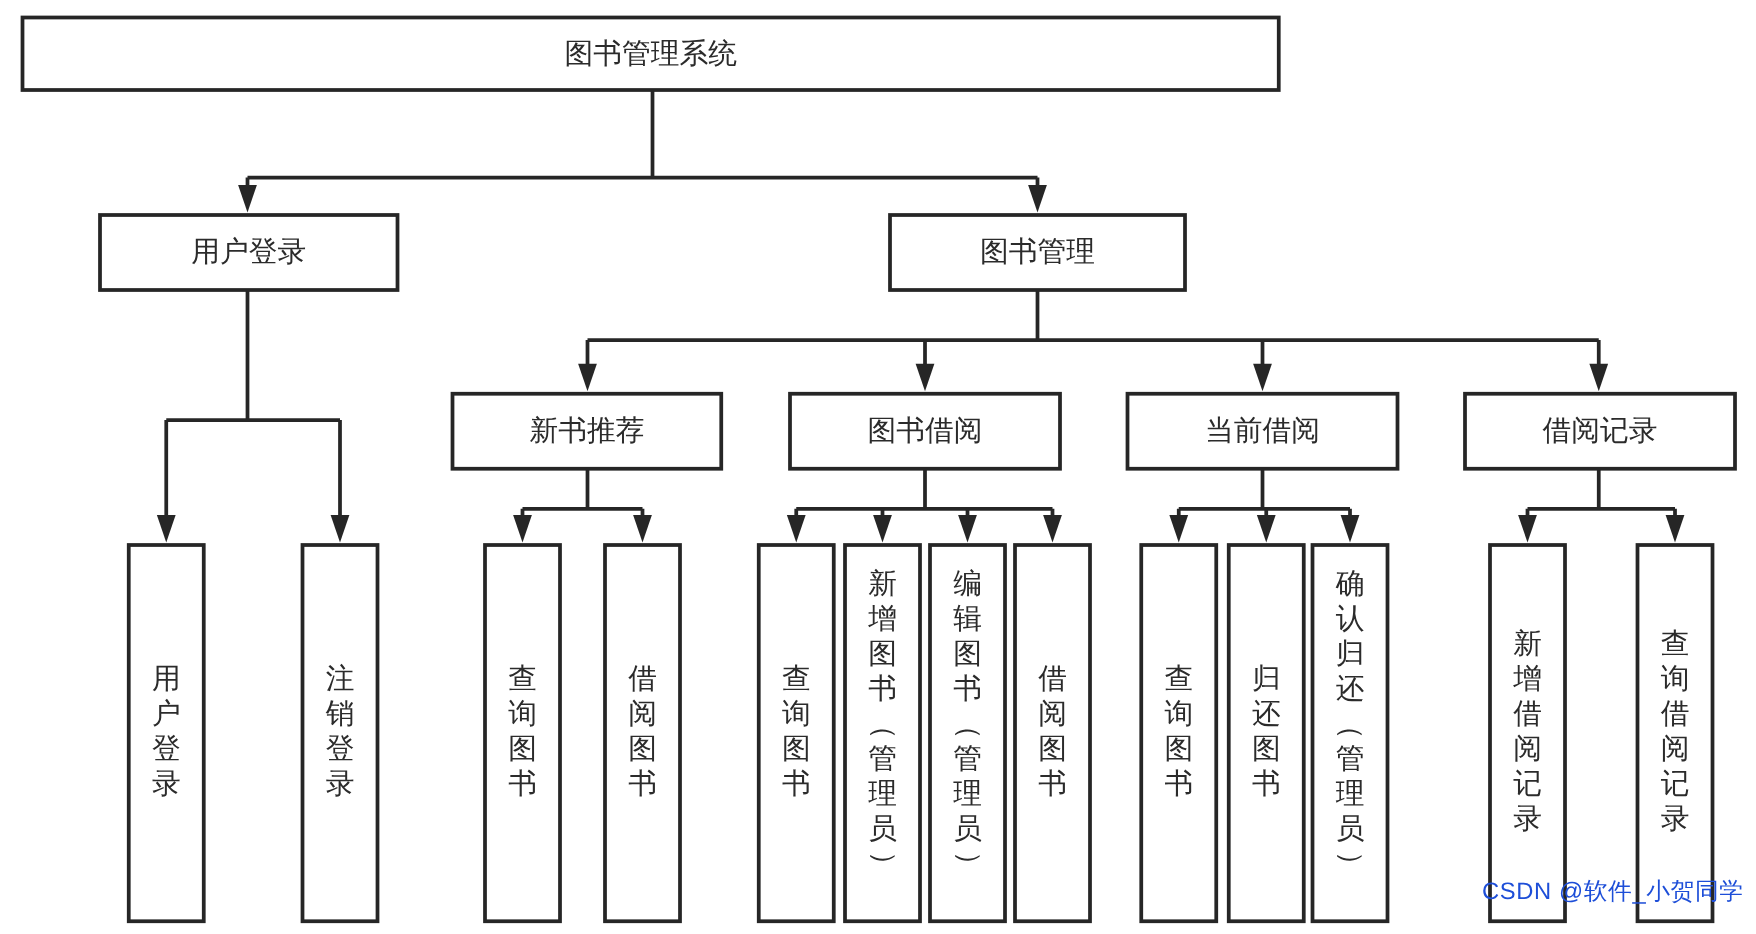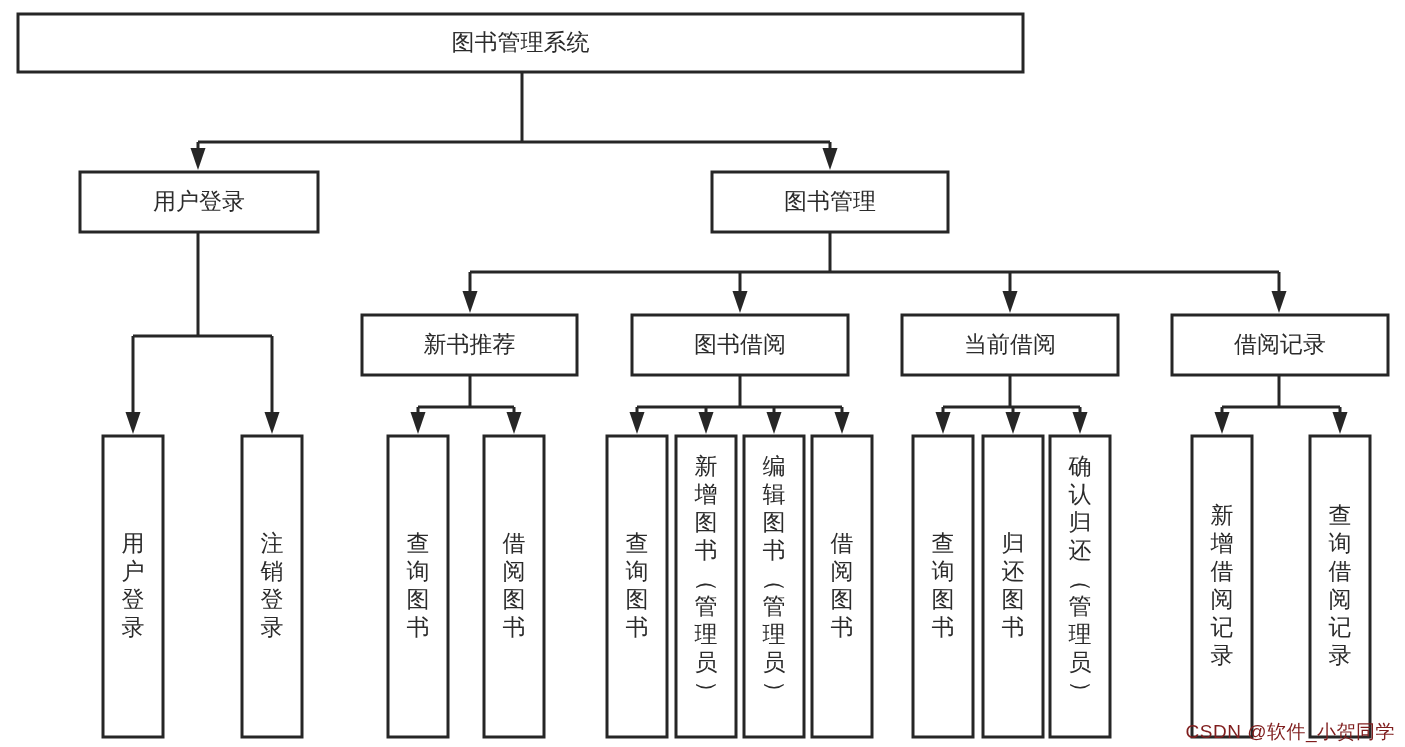--- a/index.html
+++ b/index.html
@@ -54,24 +54,24 @@
     font-family: "Liberation Sans", "DejaVu Sans", sans-serif;
     font-size: 23px;
     fill: #2b2b2b;
     text-anchor: middle;
     dominant-baseline: middle;
     white-space: pre;
   }
   .watermark-text {
     position: absolute;
     right: 10px;
-    bottom: 2px;
+    bottom: 21px;
     font-family: "Liberation Sans", "DejaVu Sans", sans-serif;
     font-size: 19px;
-    color: #7f1d1d;
+    color: #1d4ed8;
     letter-spacing: 0.5px;
     pointer-events: none;
     user-select: none;
     white-space: pre;
   }
 </style>
 </head>
 <body>
 
 <div id="diagram-root">

